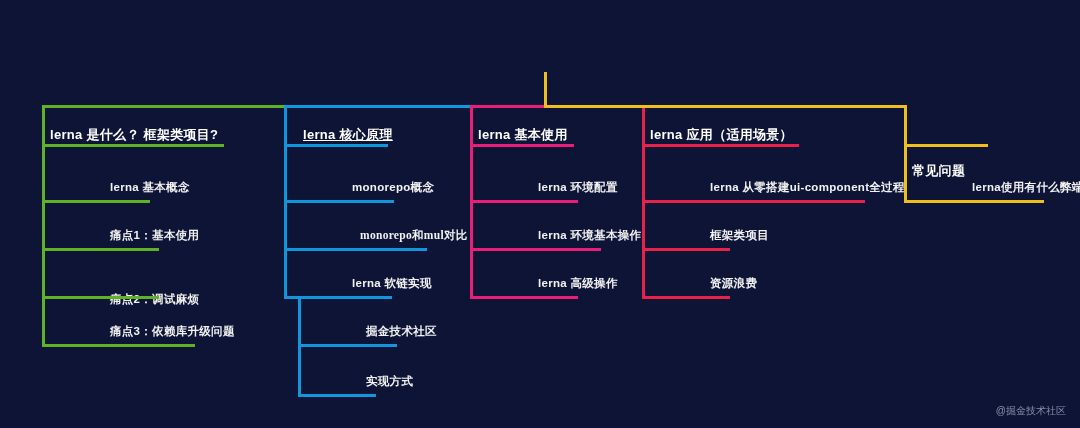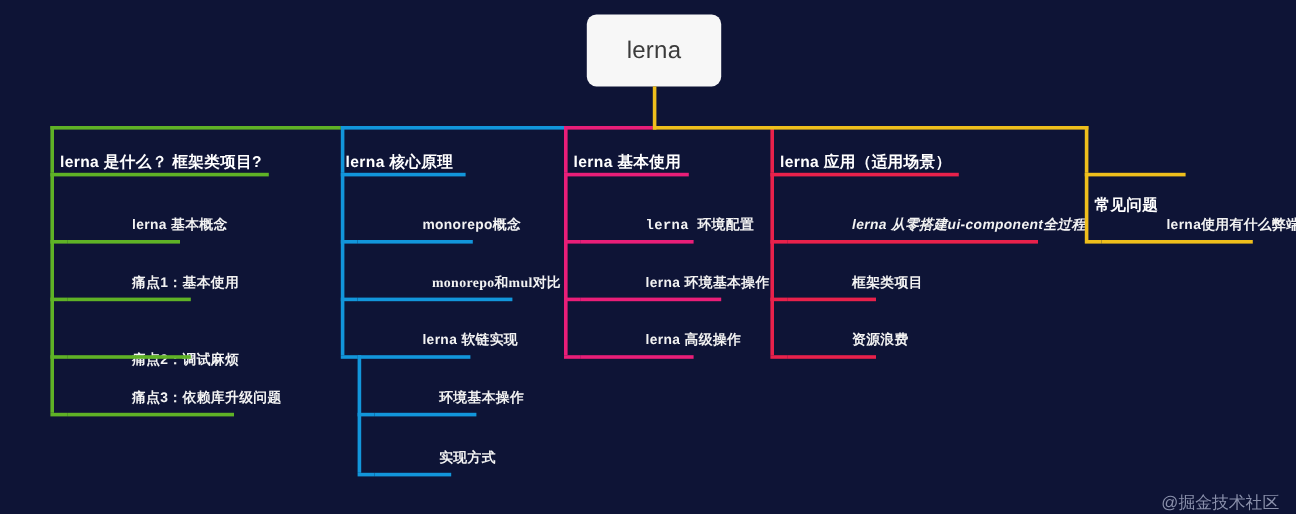--- a/index.html
+++ b/index.html
@@ -55,89 +55,86 @@
     font-size: 11.5px;
     font-weight: bold;
     color: #f2f2f2;
     white-space: nowrap;
     letter-spacing: 0.3px;
     padding-left: 48px;
   }
   .watermark {
     position: absolute;
     right: 14px;
-    bottom: 0;
-    font-size: 14px;
+    bottom: 10px;
+    font-size: 10px;
     color: #8a90ab;
     white-space: nowrap;
   }
 </style>
 </head>
 <body>
 
 <div id="canvas">
 
-  <div class="root-node">
-    <span>lerna</span>
-  </div>
 
   <div id="tree-layer">
       <div class="branch-title" style="left: 50px; top: 126px;">lerna 是什么？  框架类项目?</div>
       <div class="seg" style="left: 42px; top: 144px; width: 182.344px; height: 2.6px; background: rgb(95, 178, 38);"></div>
       <div class="seg" style="left: 42px; top: 105px; width: 2.6px; height: 39px; background: rgb(95, 178, 38);"></div>
       <div class="child-label" style="left: 62px; top: 180px;">lerna 基本概念</div>
       <div class="seg" style="left: 56px; top: 200px; width: 93.6875px; height: 2.6px; background: rgb(95, 178, 38);"></div>
       <div class="seg" style="left: 42px; top: 200px; width: 14px; height: 2.6px; background: rgb(95, 178, 38);"></div>
       <div class="child-label" style="left: 62px; top: 228px;">痛点1：基本使用</div>
       <div class="seg" style="left: 56px; top: 248px; width: 103.297px; height: 2.6px; background: rgb(95, 178, 38);"></div>
       <div class="seg" style="left: 42px; top: 248px; width: 14px; height: 2.6px; background: rgb(95, 178, 38);"></div>
       <div class="child-label" style="left: 62px; top: 276px; margin-top: 16px;">痛点2：调试麻烦</div>
       <div class="seg" style="left: 56px; top: 296px; width: 103.297px; height: 2.6px; background: rgb(95, 178, 38);"></div>
       <div class="seg" style="left: 42px; top: 296px; width: 14px; height: 2.6px; background: rgb(95, 178, 38);"></div>
       <div class="child-label" style="left: 62px; top: 324px;">痛点3：依赖库升级问题</div>
       <div class="seg" style="left: 56px; top: 344px; width: 138.703px; height: 2.6px; background: rgb(95, 178, 38);"></div>
       <div class="seg" style="left: 42px; top: 344px; width: 14px; height: 2.6px; background: rgb(95, 178, 38);"></div>
       <div class="seg" style="left: 42px; top: 144px; width: 2.6px; height: 200px; background: rgb(95, 178, 38);"></div>
-      <div class="branch-title" style="left: 288px; top: 126px;">lerna 核心原理</div>
+      <div class="branch-title" style="left: 303px; top: 126px; text-decoration: underline;">lerna 核心原理</div>
       <div class="seg" style="left: 284px; top: 144px; width: 103.688px; height: 2.6px; background: rgb(18, 150, 219);"></div>
       <div class="seg" style="left: 284px; top: 105px; width: 2.6px; height: 39px; background: rgb(18, 150, 219);"></div>
       <div class="child-label" style="left: 304px; top: 180px;">monorepo概念</div>
       <div class="seg" style="left: 298px; top: 200px; width: 96.2344px; height: 2.6px; background: rgb(18, 150, 219);"></div>
       <div class="seg" style="left: 284px; top: 200px; width: 14px; height: 2.6px; background: rgb(18, 150, 219);"></div>
       <div class="child-label" style="left: 312px; top: 228px; font-family: Liberation Serif, serif;">monorepo和mul对比</div>
       <div class="seg" style="left: 298px; top: 248px; width: 129.375px; height: 2.6px; background: rgb(18, 150, 219);"></div>
       <div class="seg" style="left: 284px; top: 248px; width: 14px; height: 2.6px; background: rgb(18, 150, 219);"></div>
       <div class="child-label" style="left: 304px; top: 276px;">lerna 软链实现</div>
       <div class="seg" style="left: 298px; top: 296px; width: 93.6875px; height: 2.6px; background: rgb(18, 150, 219);"></div>
       <div class="seg" style="left: 284px; top: 296px; width: 14px; height: 2.6px; background: rgb(18, 150, 219);"></div>
-      <div class="child-label" style="left: 318px; top: 324px;">环境基本操作</div>
+      <div class="child-label" style="left: 318px; top: 324px;">掘金技术社区</div>
       <div class="seg" style="left: 312px; top: 344px; width: 84.8125px; height: 2.6px; background: rgb(18, 150, 219);"></div>
       <div class="seg" style="left: 298px; top: 344px; width: 14px; height: 2.6px; background: rgb(18, 150, 219);"></div>
       <div class="child-label" style="left: 318px; top: 374px;">实现方式</div>
       <div class="seg" style="left: 312px; top: 394px; width: 64px; height: 2.6px; background: rgb(18, 150, 219);"></div>
       <div class="seg" style="left: 298px; top: 394px; width: 14px; height: 2.6px; background: rgb(18, 150, 219);"></div>
       <div class="seg" style="left: 298px; top: 296px; width: 2.6px; height: 98px; background: rgb(18, 150, 219);"></div>
       <div class="seg" style="left: 284px; top: 144px; width: 2.6px; height: 152px; background: rgb(18, 150, 219);"></div>
       <div class="branch-title" style="left: 478px; top: 126px;">lerna 基本使用</div>
       <div class="seg" style="left: 470px; top: 144px; width: 103.688px; height: 2.6px; background: rgb(233, 30, 120);"></div>
       <div class="seg" style="left: 470px; top: 105px; width: 2.6px; height: 39px; background: rgb(233, 30, 120);"></div>
-      <div class="child-label" style="left: 490px; top: 180px; font-family: Liberation Mono, monospace;">lerna 环境配置</div>
+      <div class="child-label" style="left: 490px; top: 180px;">lerna 环境配置</div>
       <div class="seg" style="left: 484px; top: 200px; width: 93.6875px; height: 2.6px; background: rgb(233, 30, 120);"></div>
       <div class="seg" style="left: 470px; top: 200px; width: 14px; height: 2.6px; background: rgb(233, 30, 120);"></div>
       <div class="child-label" style="left: 490px; top: 228px;">lerna 环境基本操作</div>
       <div class="seg" style="left: 484px; top: 248px; width: 117.297px; height: 2.6px; background: rgb(233, 30, 120);"></div>
       <div class="seg" style="left: 470px; top: 248px; width: 14px; height: 2.6px; background: rgb(233, 30, 120);"></div>
       <div class="child-label" style="left: 490px; top: 276px;">lerna 高级操作</div>
       <div class="seg" style="left: 484px; top: 296px; width: 93.6875px; height: 2.6px; background: rgb(233, 30, 120);"></div>
       <div class="seg" style="left: 470px; top: 296px; width: 14px; height: 2.6px; background: rgb(233, 30, 120);"></div>
       <div class="seg" style="left: 470px; top: 144px; width: 2.6px; height: 152px; background: rgb(233, 30, 120);"></div>
       <div class="branch-title" style="left: 650px; top: 126px;">lerna 应用（适用场景）</div>
       <div class="seg" style="left: 642px; top: 144px; width: 156.891px; height: 2.6px; background: rgb(232, 33, 75);"></div>
       <div class="seg" style="left: 642px; top: 105px; width: 2.6px; height: 39px; background: rgb(232, 33, 75);"></div>
-      <div class="child-label" style="left: 662px; top: 180px; font-style: italic;">lerna 从零搭建ui-component全过程</div>
+      <div class="child-label" style="left: 662px; top: 180px;">lerna 从零搭建ui-component全过程</div>
       <div class="seg" style="left: 656px; top: 200px; width: 208.703px; height: 2.6px; background: rgb(232, 33, 75);"></div>
       <div class="seg" style="left: 642px; top: 200px; width: 14px; height: 2.6px; background: rgb(232, 33, 75);"></div>
       <div class="child-label" style="left: 662px; top: 228px;">框架类项目</div>
       <div class="seg" style="left: 656px; top: 248px; width: 74px; height: 2.6px; background: rgb(232, 33, 75);"></div>
       <div class="seg" style="left: 642px; top: 248px; width: 14px; height: 2.6px; background: rgb(232, 33, 75);"></div>
       <div class="child-label" style="left: 662px; top: 276px;">资源浪费</div>
       <div class="seg" style="left: 656px; top: 296px; width: 74px; height: 2.6px; background: rgb(232, 33, 75);"></div>
       <div class="seg" style="left: 642px; top: 296px; width: 14px; height: 2.6px; background: rgb(232, 33, 75);"></div>
       <div class="seg" style="left: 642px; top: 144px; width: 2.6px; height: 152px; background: rgb(232, 33, 75);"></div>
       <div class="branch-title" style="left: 912px; top: 126px; margin-top: 36px;">常见问题</div>

